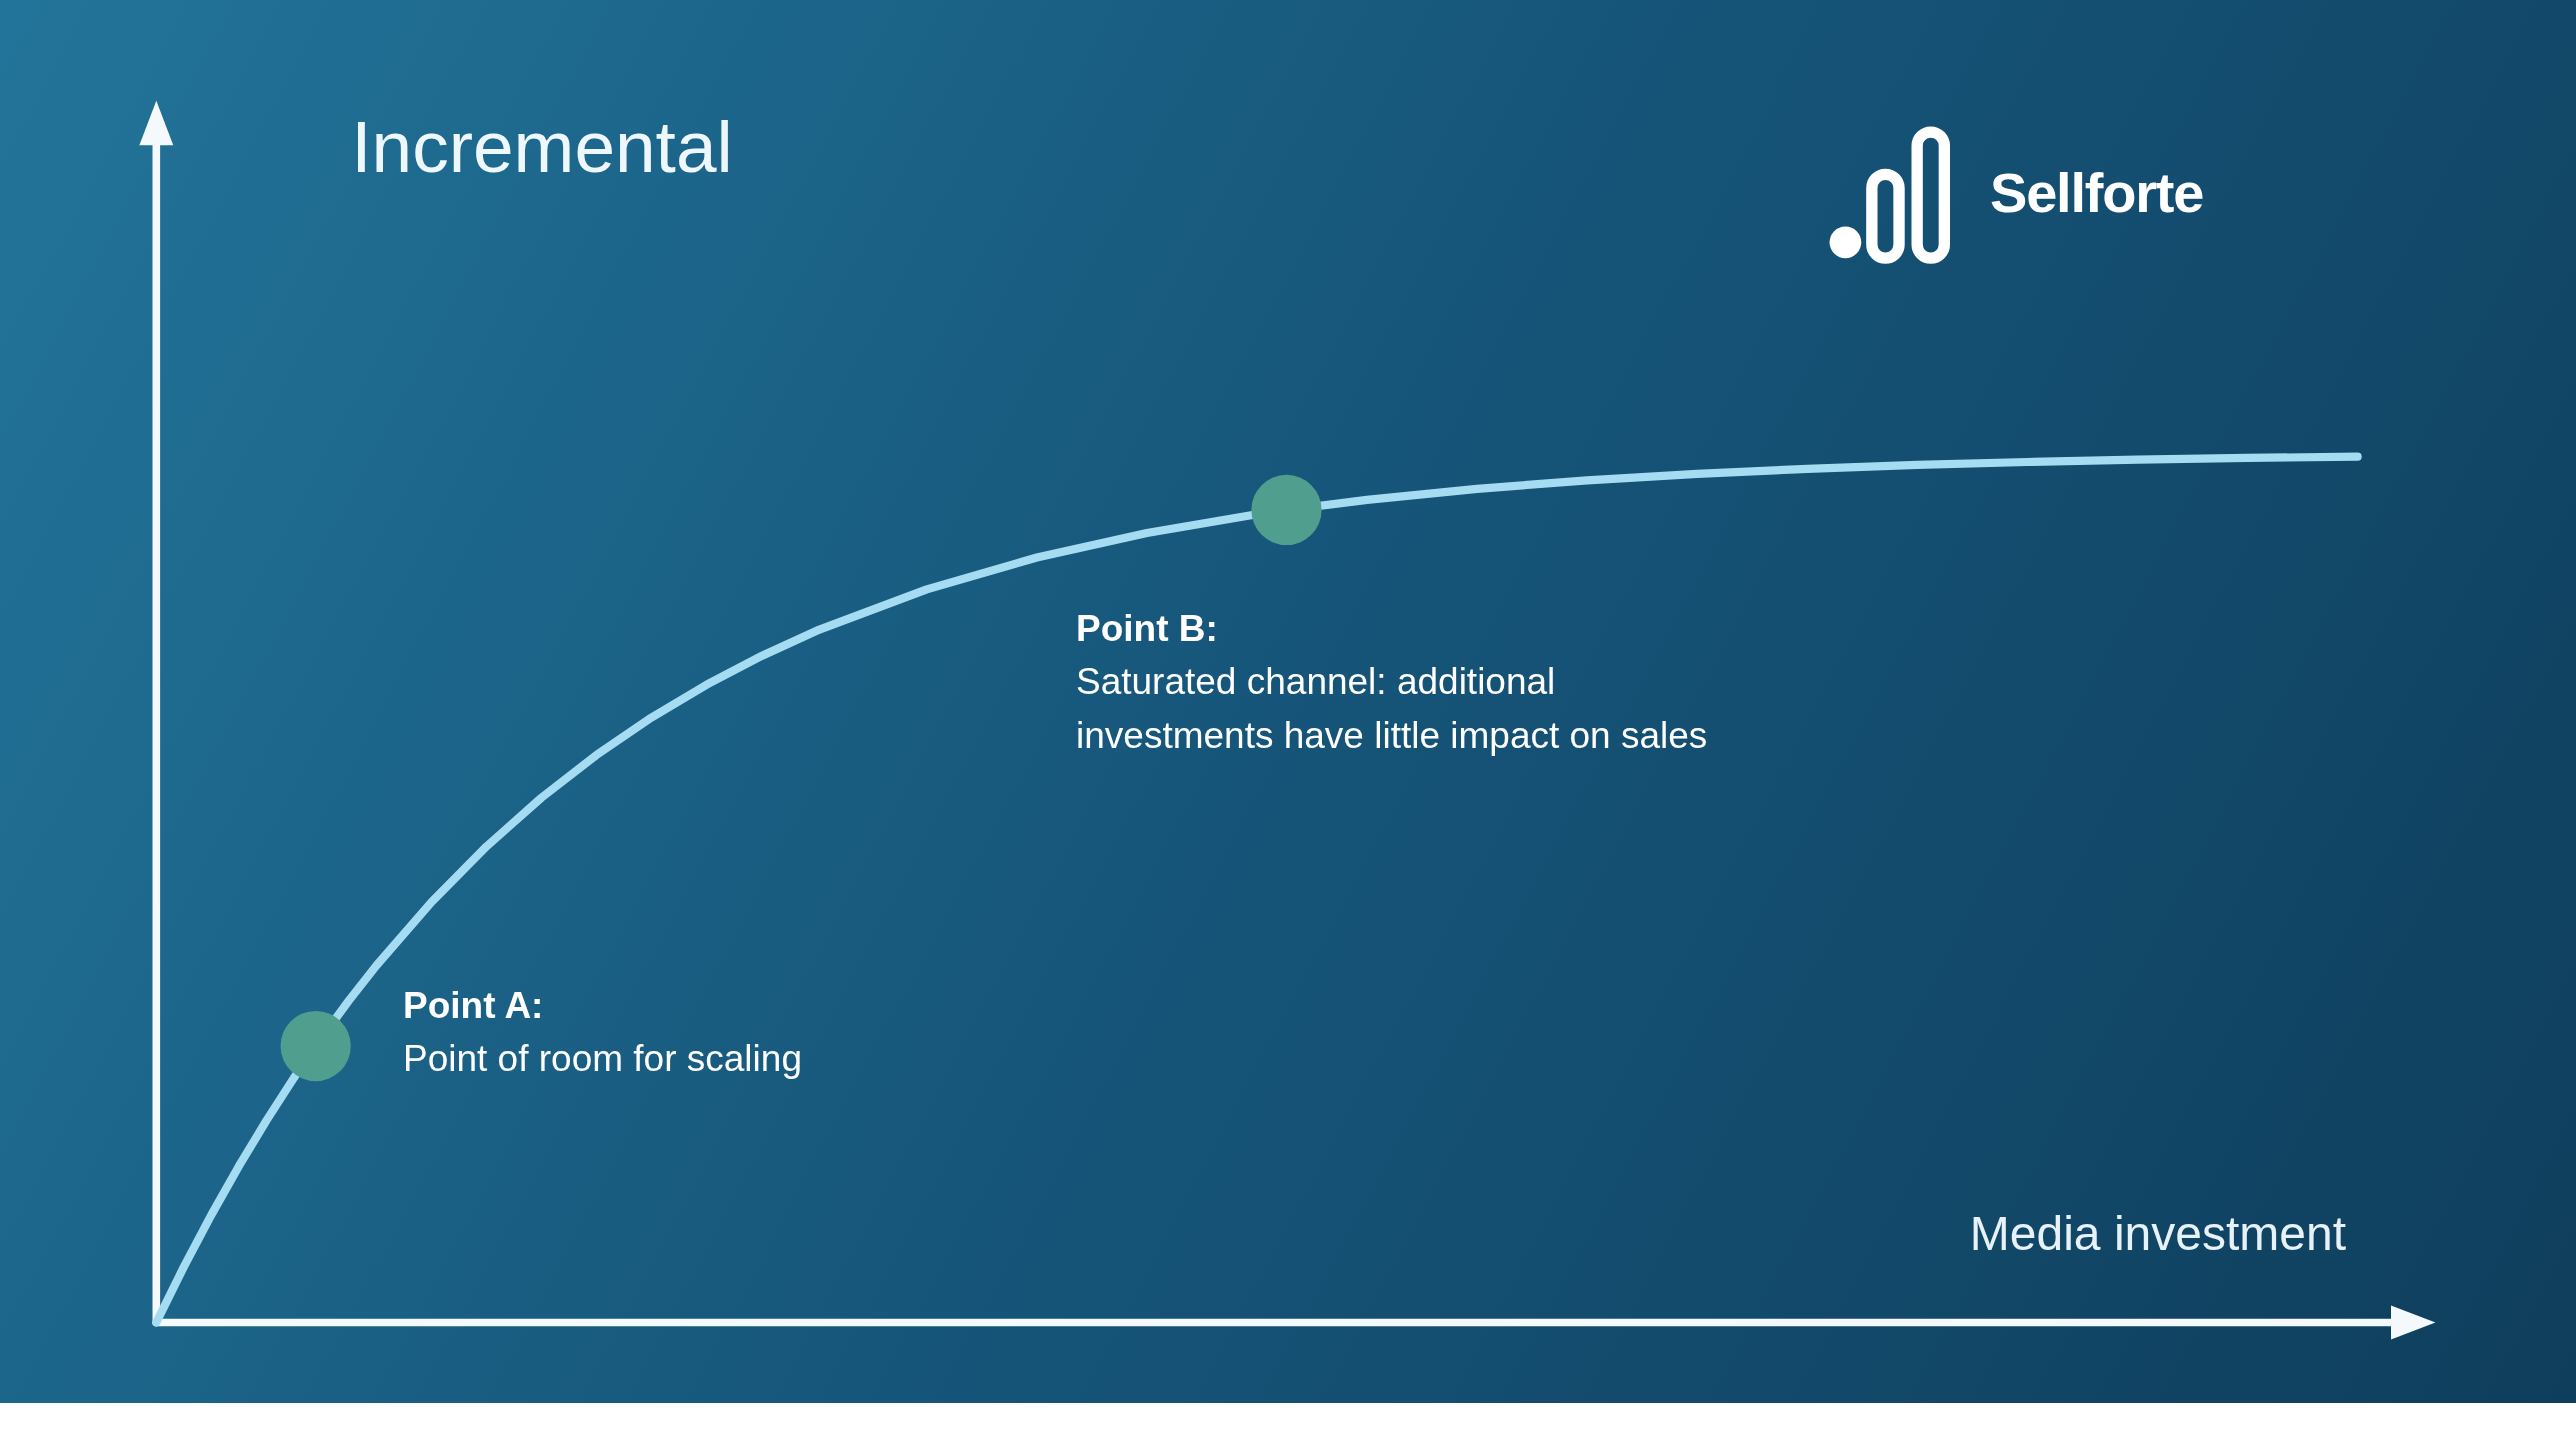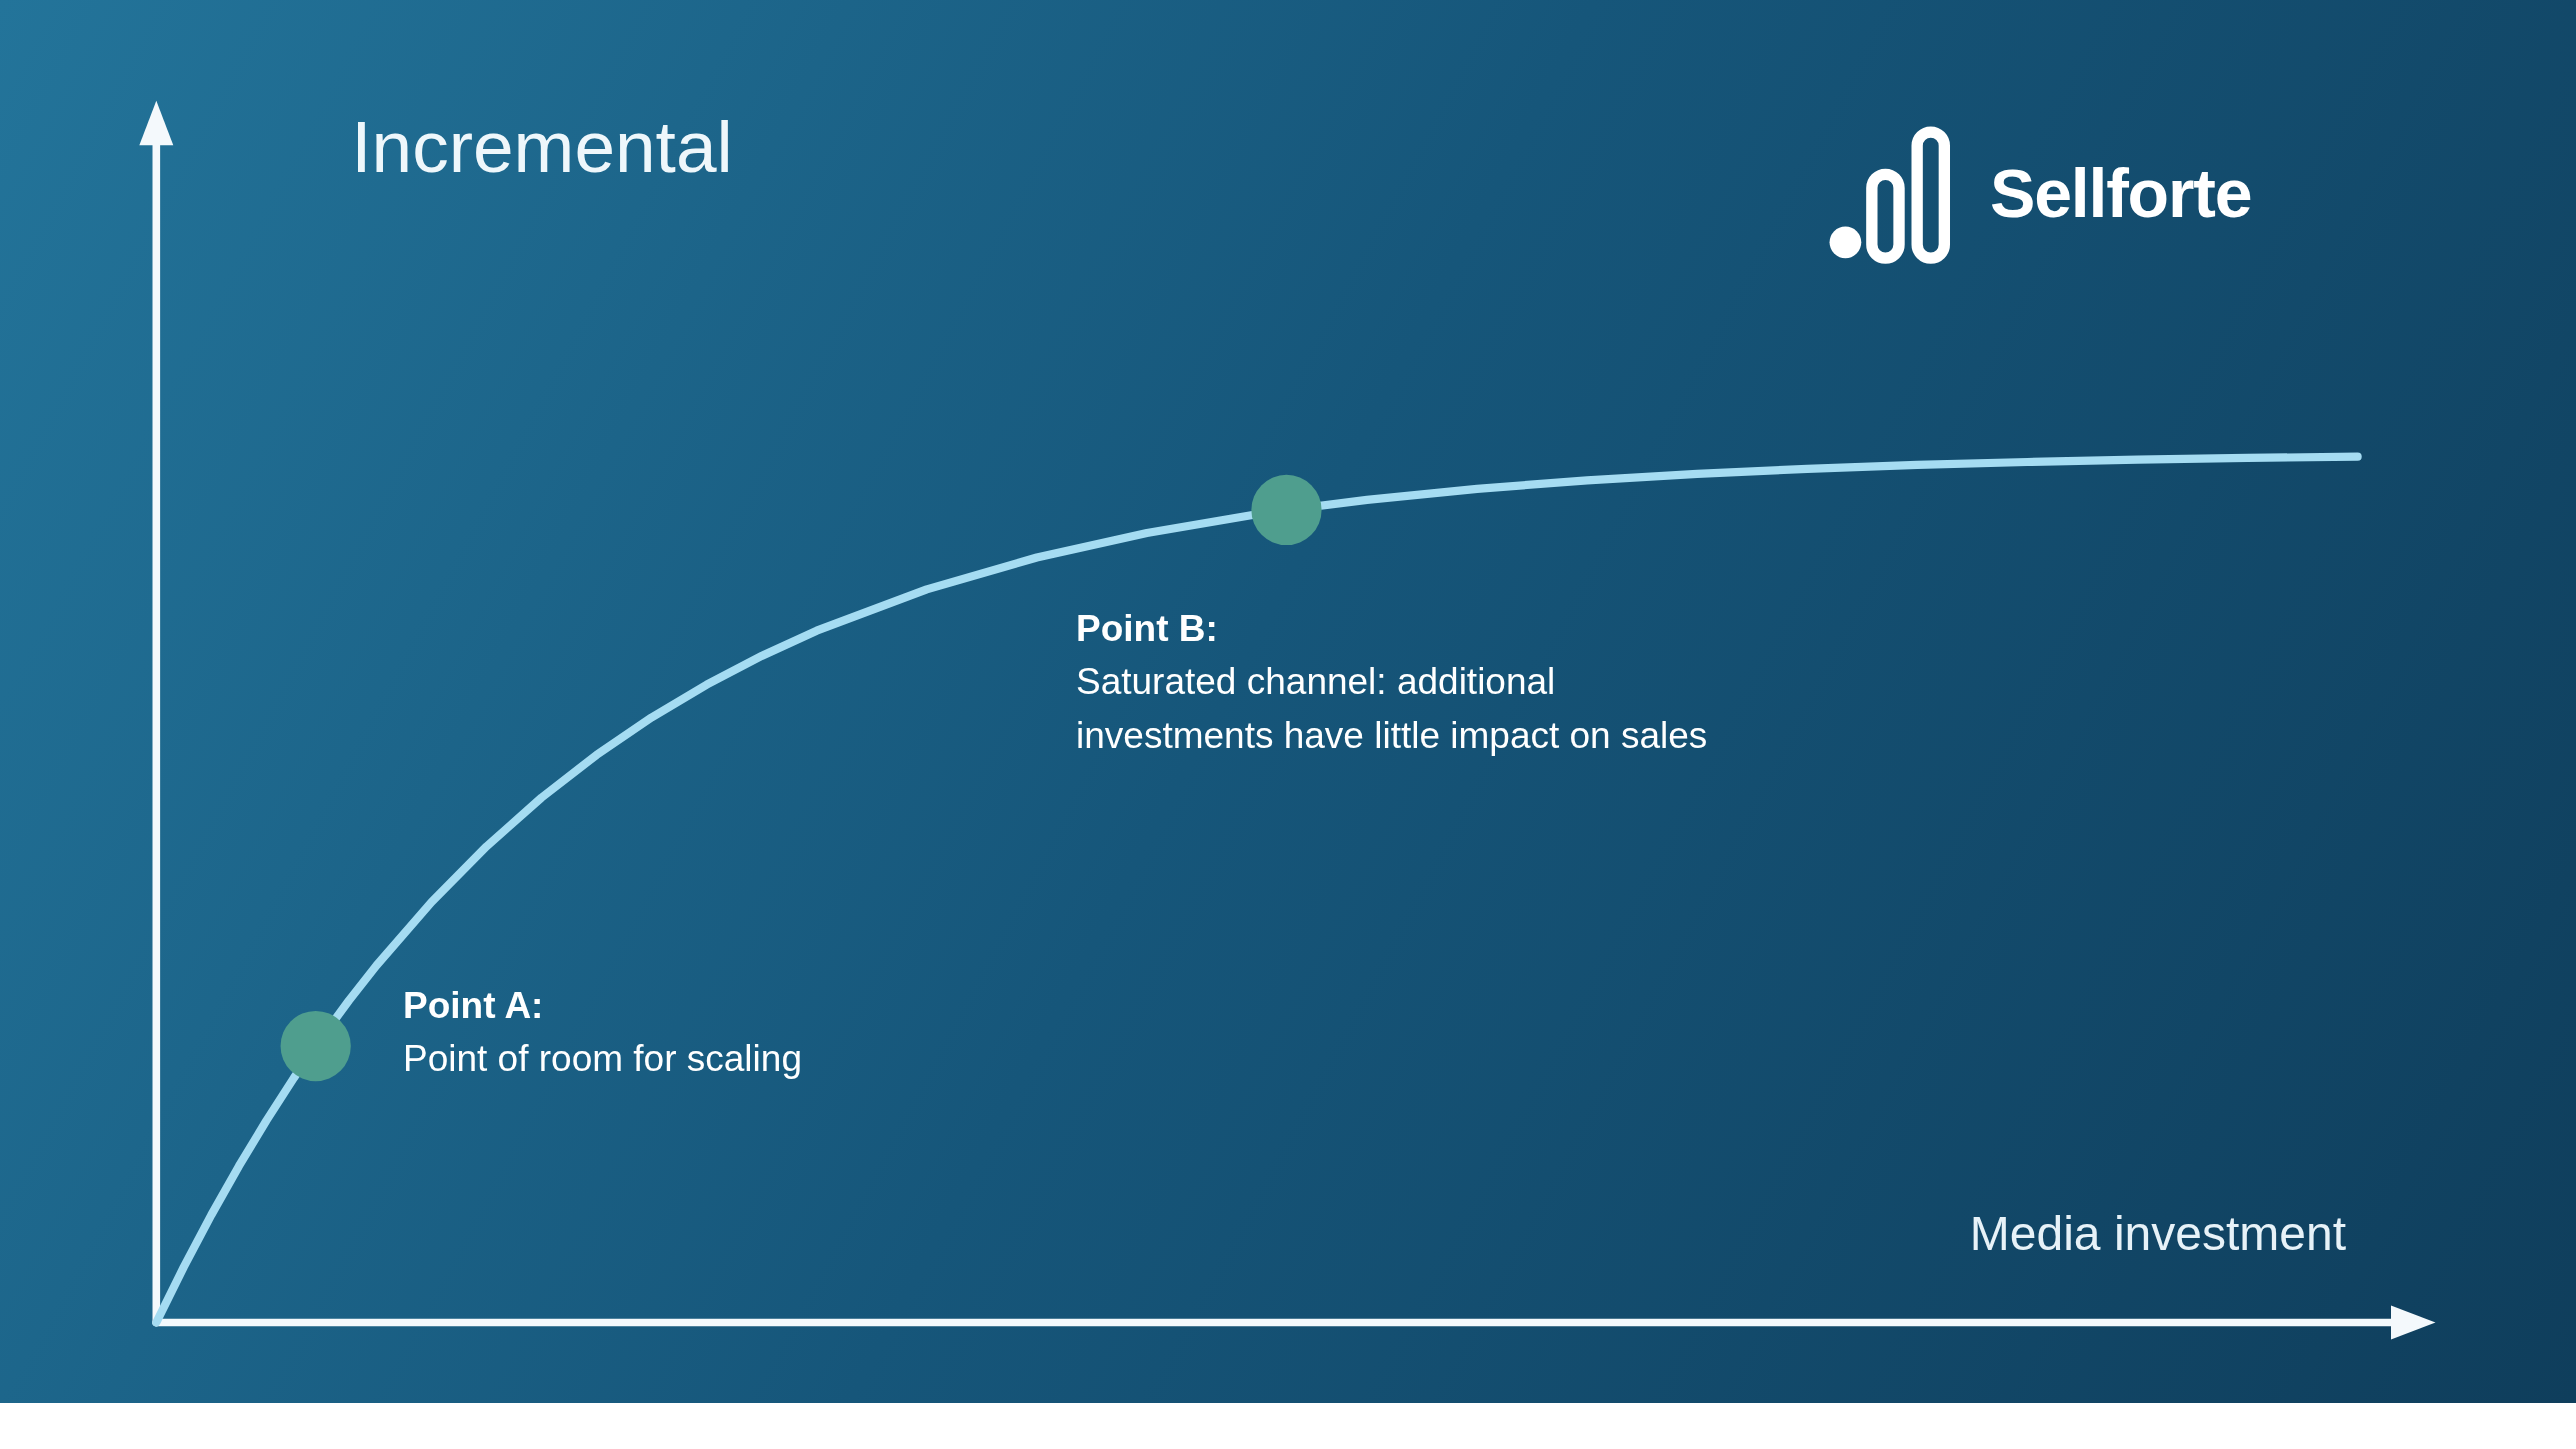--- a/index.html
+++ b/index.html
@@ -51,21 +51,21 @@
   .logo {
     position: absolute;
     left: 1827px; top: 120px;
     display: flex;
     align-items: center;
     gap: 28px;
   }
   .logo-icon { width: 135px; height: 145px; display: block; }
   .logo-text {
     color: #ffffff;
-    font-size: 68px;
+    font-size: 56px;
     font-weight: 700;
     letter-spacing: -1.2px;
     white-space: nowrap;
   }
   .annot {
     position: absolute;
     color: var(--text, #ffffff);
     font-size: 37px;
     line-height: 1.44;
   }

